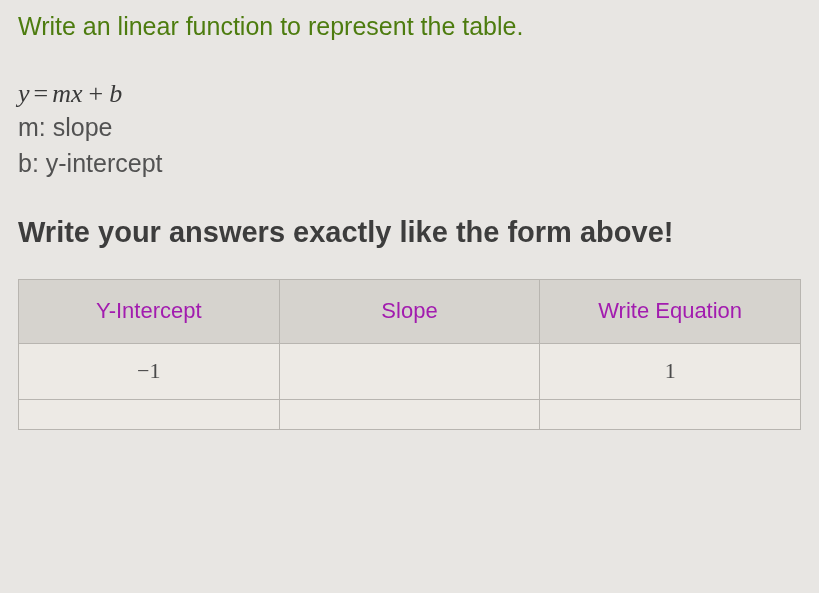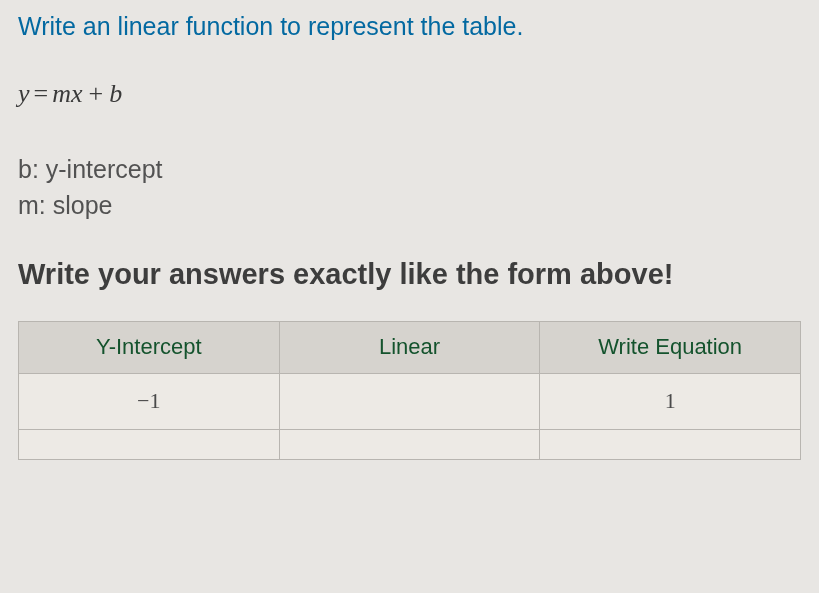--- a/index.html
+++ b/index.html
@@ -10,29 +10,28 @@
     body {
       width: 819px;
       height: 593px;
       background: #e8e6e3;
       font-family: Arial, Helvetica, sans-serif;
       padding: 12px 18px;
       color: #4a4a4a;
     }
     .question-title {
       font-size: 25px;
-      color: #0369a1;
+      color: #4d7c0f;
       margin-bottom: 38px;
     }
     .equation {
       font-size: 26px;
       font-style: italic;
       font-family: 'Times New Roman', Times, serif;
       color: #3a3a3a;
-      margin-bottom: 42px;
     }
     .equation .eq {
       font-style: normal;
       margin: 0 4px;
     }
     .equation .plus {
       font-style: normal;
       margin: 0 6px;
     }
     .defs {
@@ -54,22 +53,22 @@
     }
     th, td {
       border: 1px solid #b8b5b0;
       text-align: center;
       vertical-align: middle;
     }
     th {
       background: #d6d3ce;
       font-weight: normal;
       font-size: 22px;
-      color: #14532d;
-      height: 52px;
+      color: #a21caf;
+      height: 64px;
     }
     td {
       background: #edeae5;
       height: 56px;
       font-size: 22px;
       color: #4a4a4a;
       font-family: 'Times New Roman', Times, serif;
     }
     .neg {
       font-family: 'Times New Roman', Times, serif;
@@ -81,31 +80,31 @@
 </head>
 <body>
 
 <div class="question-title">Write an linear function to represent the table.</div>
 
 <div class="equation">
   <span>y</span><span class="eq">=</span><span>m</span><span>x</span><span class="plus">+</span><span>b</span>
 </div>
 
 <div class="defs">
+  <div>m: slope</div>
   <div>b: y-intercept</div>
-  <div>m: slope</div>
 </div>
 
 <div class="instruction">Write your answers exactly like the form above!</div>
 
 <table>
   <thead>
     <tr>
       <th>Y-Intercept</th>
-      <th>Linear</th>
+      <th>Slope</th>
       <th>Write Equation</th>
     </tr>
   </thead>
   <tbody>
     <tr>
       <td class="neg">−1</td>
       <td></td>
       <td>1</td>
     </tr>
     <tr class="partial">

